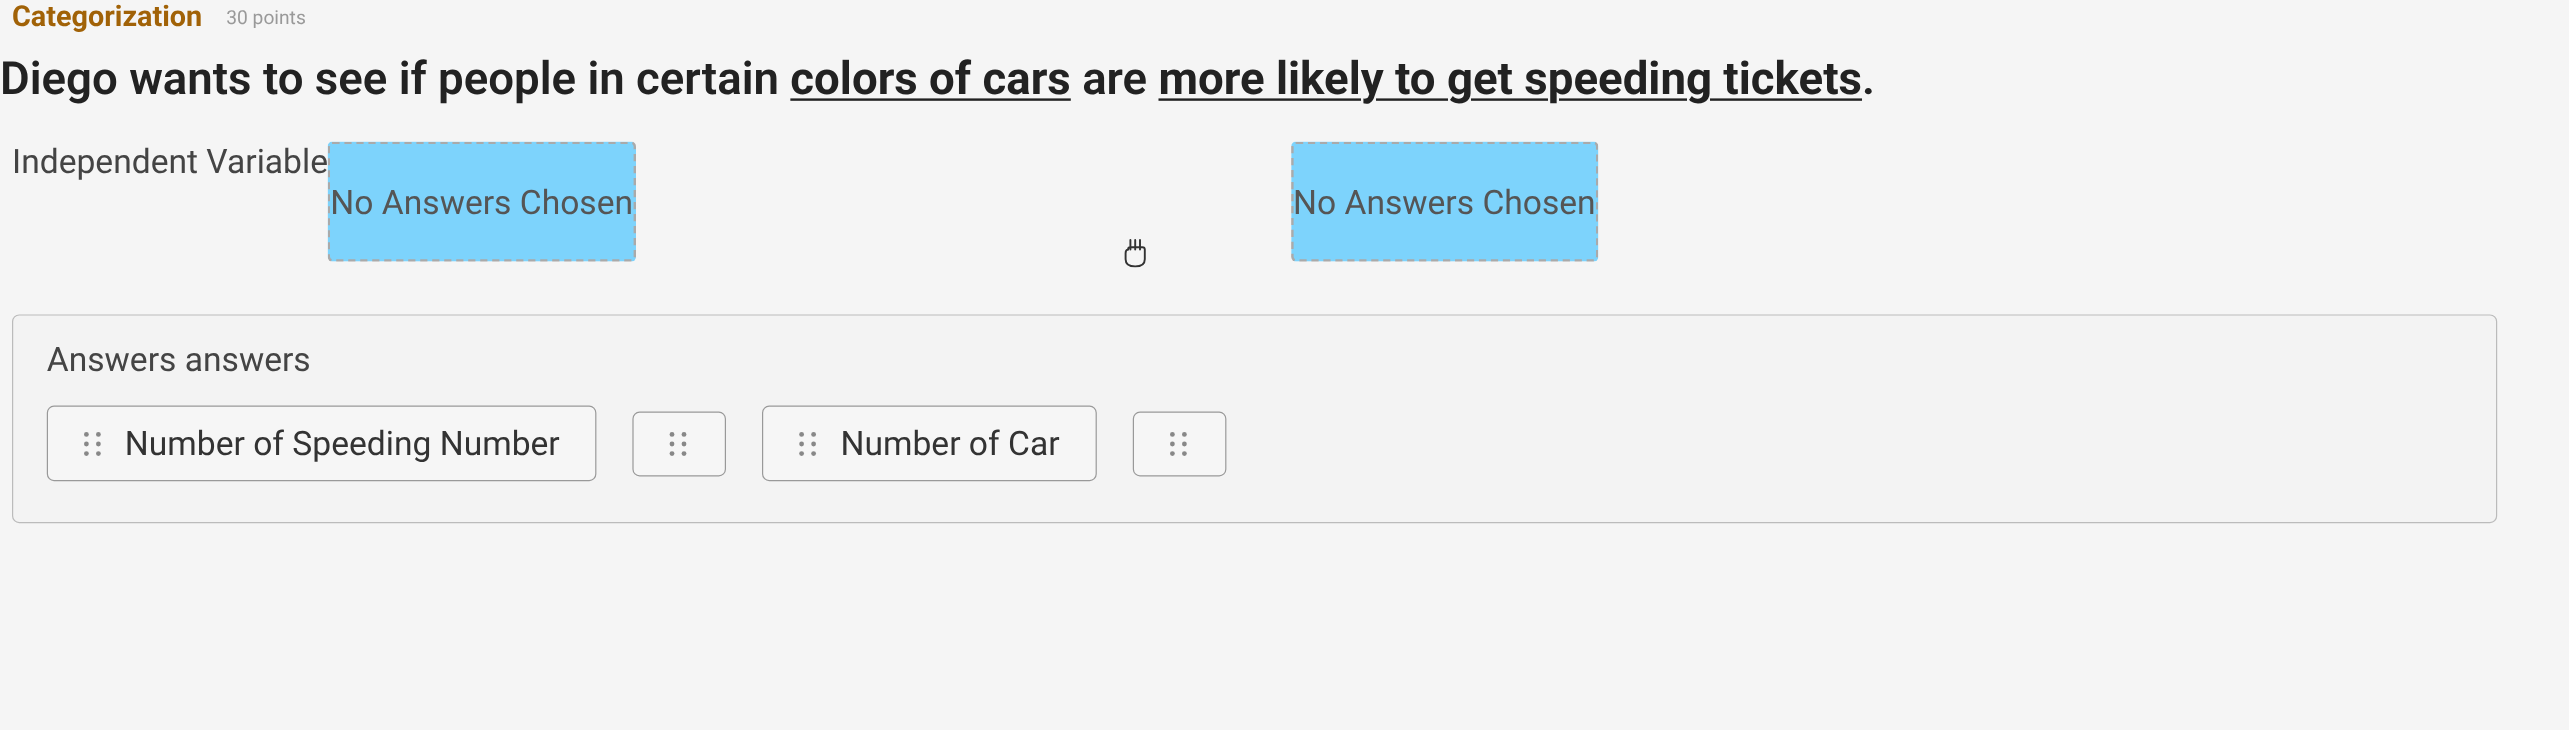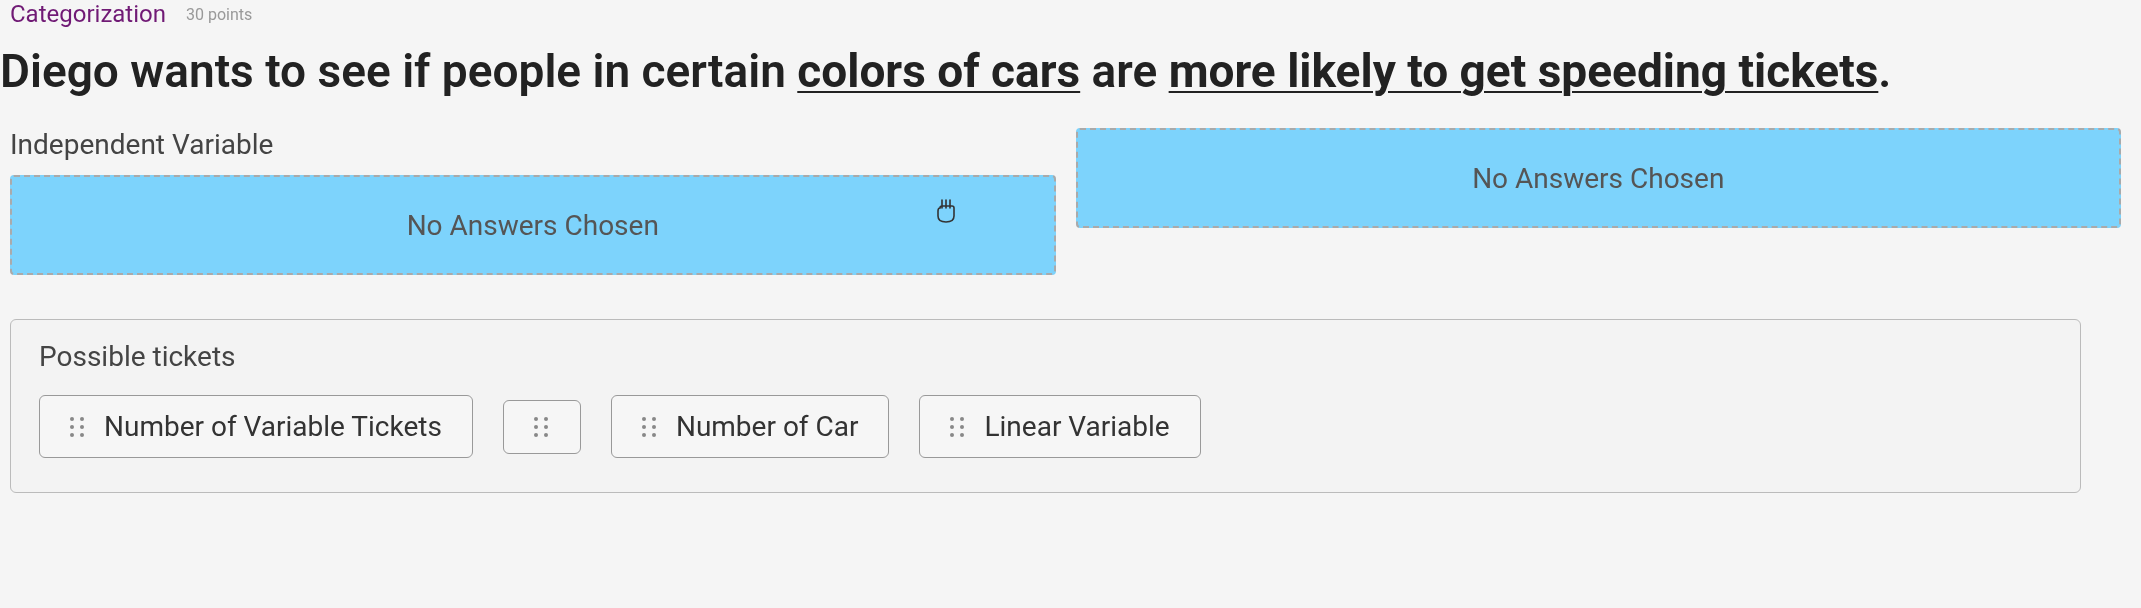--- a/index.html
+++ b/index.html
@@ -18,47 +18,47 @@
     }
     .header-meta {
       display: flex;
       align-items: center;
       gap: 20px;
       padding: 0 0 6px 10px;
       color: #777;
       font-size: 24px;
     }
     .question-type {
-      color: #701a75;
+      color: #a16207;
+      font-weight: bold;
     }
     .points {
       color: #999;
       font-size: 16px;
     }
     .question-text {
-      font-size: 46px;
+      font-size: 38px;
       font-weight: 600;
       color: #222;
       padding: 10px 10px 30px 0;
     }
     .question-text .underline {
       text-decoration: underline;
       text-decoration-thickness: 2px;
       text-underline-offset: 4px;
       font-weight: 700;
     }
     .dropzones {
       display: flex;
       gap: 20px;
       padding: 0 20px 30px 10px;
     }
     .dropzone-group {
       flex: 1;
       display: flex;
-      flex-direction: column;
     }
     .dropzone-label {
       font-size: 28px;
       color: #444;
       margin-bottom: 14px;
     }
     .dropzone {
       border: 2px dashed #aaa;
       border-radius: 4px;
       min-height: 100px;
@@ -145,33 +145,33 @@
     </div>
   </div>
   <div class="dropzone-group">
     <div class="dropzone">
       <span class="placeholder">No Answers Chosen</span>
     </div>
   </div>
 </div>
 
 <div class="possible-panel">
-  <div class="panel-title">Possible tickets</div>
+  <div class="panel-title">Answers answers</div>
   <div class="answers-row">
 
     <div class="answer-chip">
       <div class="drag-icon">
           <span></span>
           <span></span>
           <span></span>
           <span></span>
           <span></span>
           <span></span>
         </div>
-      <span>Number of Variable Tickets</span>
+      <span>Number of Speeding Number</span>
     </div>
 
     <div class="answer-chip">
       <div class="drag-icon">
           <span></span>
           <span></span>
           <span></span>
           <span></span>
           <span></span>
           <span></span>
@@ -192,21 +192,20 @@
 
     <div class="answer-chip">
       <div class="drag-icon">
           <span></span>
           <span></span>
           <span></span>
           <span></span>
           <span></span>
           <span></span>
         </div>
-      <span>Linear Variable</span>
     </div>
 
   </div>
 </div>
 
 <div class="cursor">
   <svg width="22" height="26" viewBox="0 0 22 26">
     <path d="M7 2 L7 10 M11 2 L11 10 M15 2 L15 10 M5 10 Q3 10 3 13 L3 18 Q3 24 11 24 Q19 24 19 18 L19 10 Q19 8 17 8 L7 8 Q5 8 5 10 Z" fill="none" stroke="#333" stroke-width="1.6" stroke-linecap="round"></path>
   </svg>
 </div>

